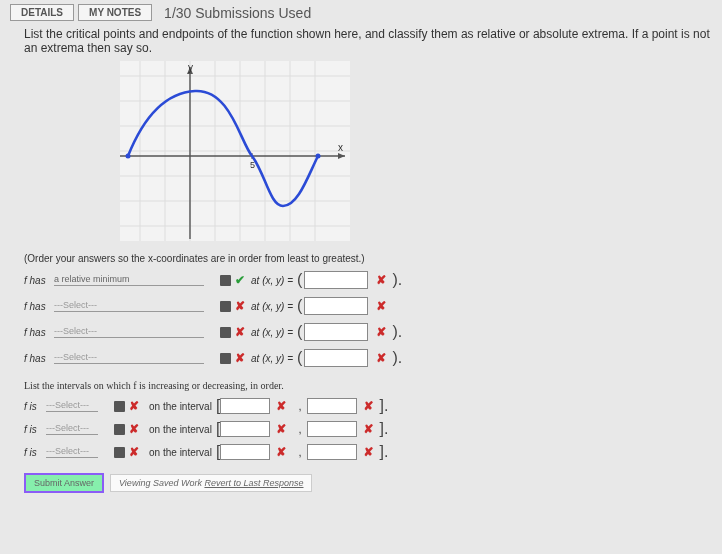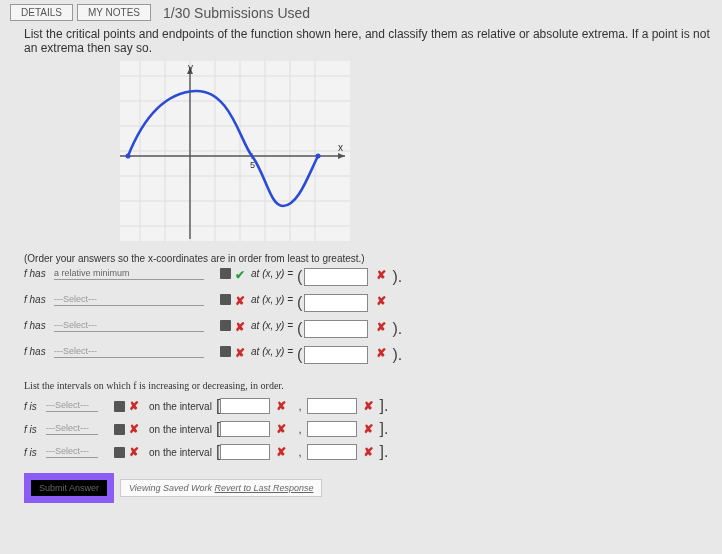--- a/index.html
+++ b/index.html
@@ -1,24 +1,24 @@
 <!DOCTYPE html>
 <html><head>
 <meta charset="utf-8">
 <style>
 * { box-sizing: border-box; margin: 0; padding: 0; }
 body { font-family: Arial, sans-serif; font-size: 11px; background: #e8e8e8; width: 722px; height: 554px; overflow: hidden; color: #333; }
 .container { padding: 4px 10px; }
 .top-tabs { display: flex; gap: 4px; align-items: center; margin-bottom: 6px; }
-.tab { border: 1px solid #999; padding: 2px 10px; font-size: 10px; background: #f5f5f5; color: #555; font-weight: normal; }
+.tab { border: 1px solid #999; padding: 2px 10px; font-size: 10px; background: #f5f5f5; color: #555; font-weight: bold; }
 .submissions { font-size: 14px; color: #555; margin-left: 8px; }
 .prompt { font-size: 12px; color: #333; margin: 4px 0 6px 14px; }
 .graph-box { margin: 4px 0 10px 110px; }
 .order-note { font-size: 10px; color: #333; margin: 6px 0 4px 14px; }
-.row { display: flex; align-items: flex-start; margin: 2px 0 2px 14px; height: 24px; }
+.row { display: flex; align-items: center; margin: 2px 0 2px 14px; height: 24px; }
 .fhas { font-style: italic; font-size: 10px; color: #333; width: 30px; }
 .sel { font-size: 9px; color: #999; border-bottom: 1px solid #999; width: 150px; display: inline-block; padding-bottom: 1px; }
 .sel.ans { color: #666; }
 .clear-ico { width: 11px; height: 11px; background: #555; display: inline-block; margin: 0 4px 0 16px; border-radius: 1px; }
 .mark { font-weight: bold; font-size: 12px; margin-right: 6px; }
 .mark.ok { color: #2a9d3a; }
 .mark.bad { color: #cc2b2b; }
 .at { font-size: 10px; font-style: italic; margin-right: 4px; }
 .paren { font-size: 16px; color: #444; }
 .ansbox { border: 1px solid #888; width: 64px; height: 18px; display: inline-block; margin: 0 2px; background: #fff; }
@@ -27,21 +27,21 @@
 .err a { color: #cc2b2b; }
 .sect2 { font-size: 10px; color: #333; margin: 10px 0 4px 14px; font-family: Liberation Serif, serif; }
 .row2 { display: flex; align-items: center; margin: 1px 0 1px 14px; height: 22px; }
 .fis { font-style: italic; font-size: 10px; color: #333; width: 22px; }
 .sel2 { font-size: 9px; color: #999; border-bottom: 1px solid #999; width: 52px; display: inline-block; padding-bottom: 1px; }
 .on { font-size: 10px; margin: 0 4px; }
 .brak { font-size: 16px; color: #444; }
 .ansbox2 { border: 1px solid #888; width: 50px; height: 16px; display: inline-block; background: #fff; }
 .comma { margin: 0 6px; font-size: 11px; }
 .bottom { margin: 10px 0 0 14px; display: flex; align-items: center; gap: 6px; }
-.submit-btn { border: 7px solid #8b5cf6; padding: 3px 8px; font-size: 9px; color: #666; background: #000000; }
+.submit-btn { border: 2px solid #8b5cf6; padding: 3px 8px; font-size: 9px; color: #666; background: #86efac; }
 .saved { border: 1px solid #ccc; padding: 3px 8px; font-size: 9px; color: #666; background: #fafafa; font-style: italic; }
 .saved a { color: #666; }
 </style>
 </head>
 <body>
 
 <div class="container">
   <div class="top-tabs">
     <div class="tab">DETAILS</div>
     <div class="tab">MY NOTES</div>

